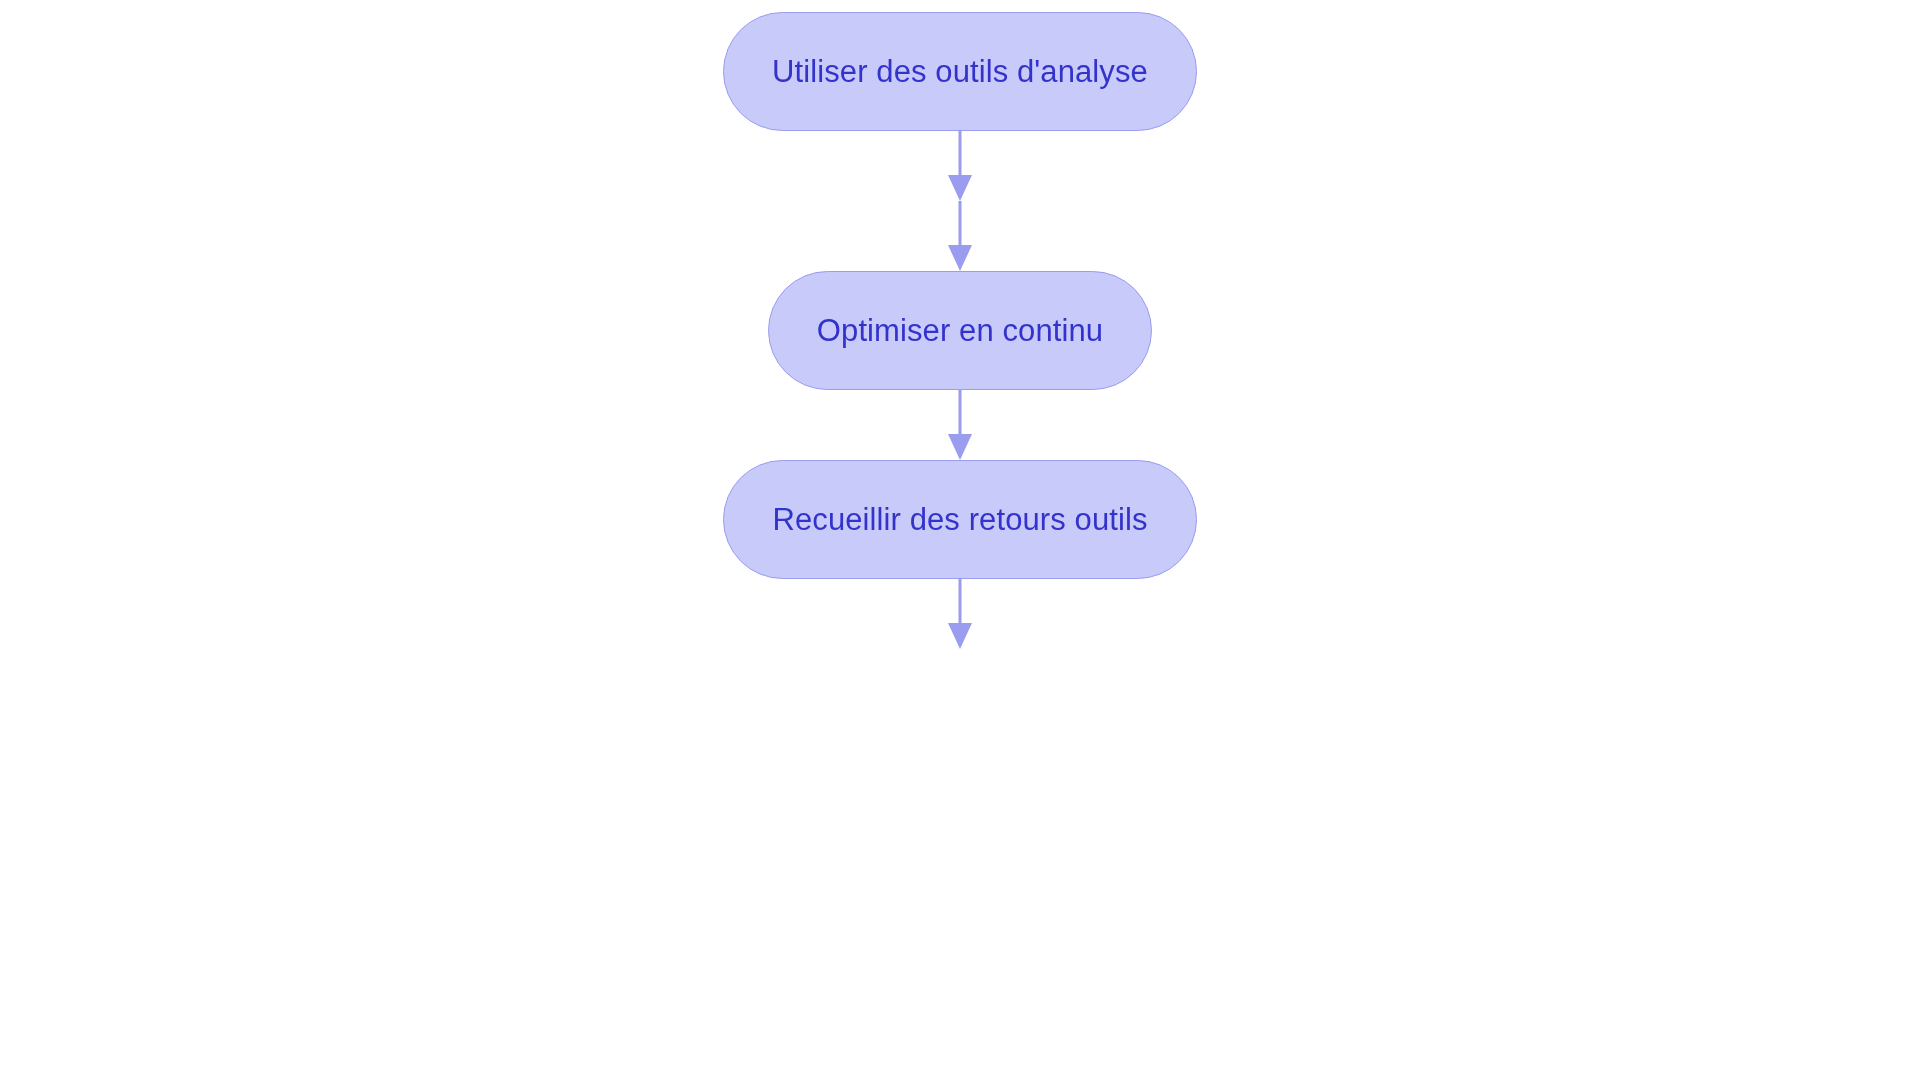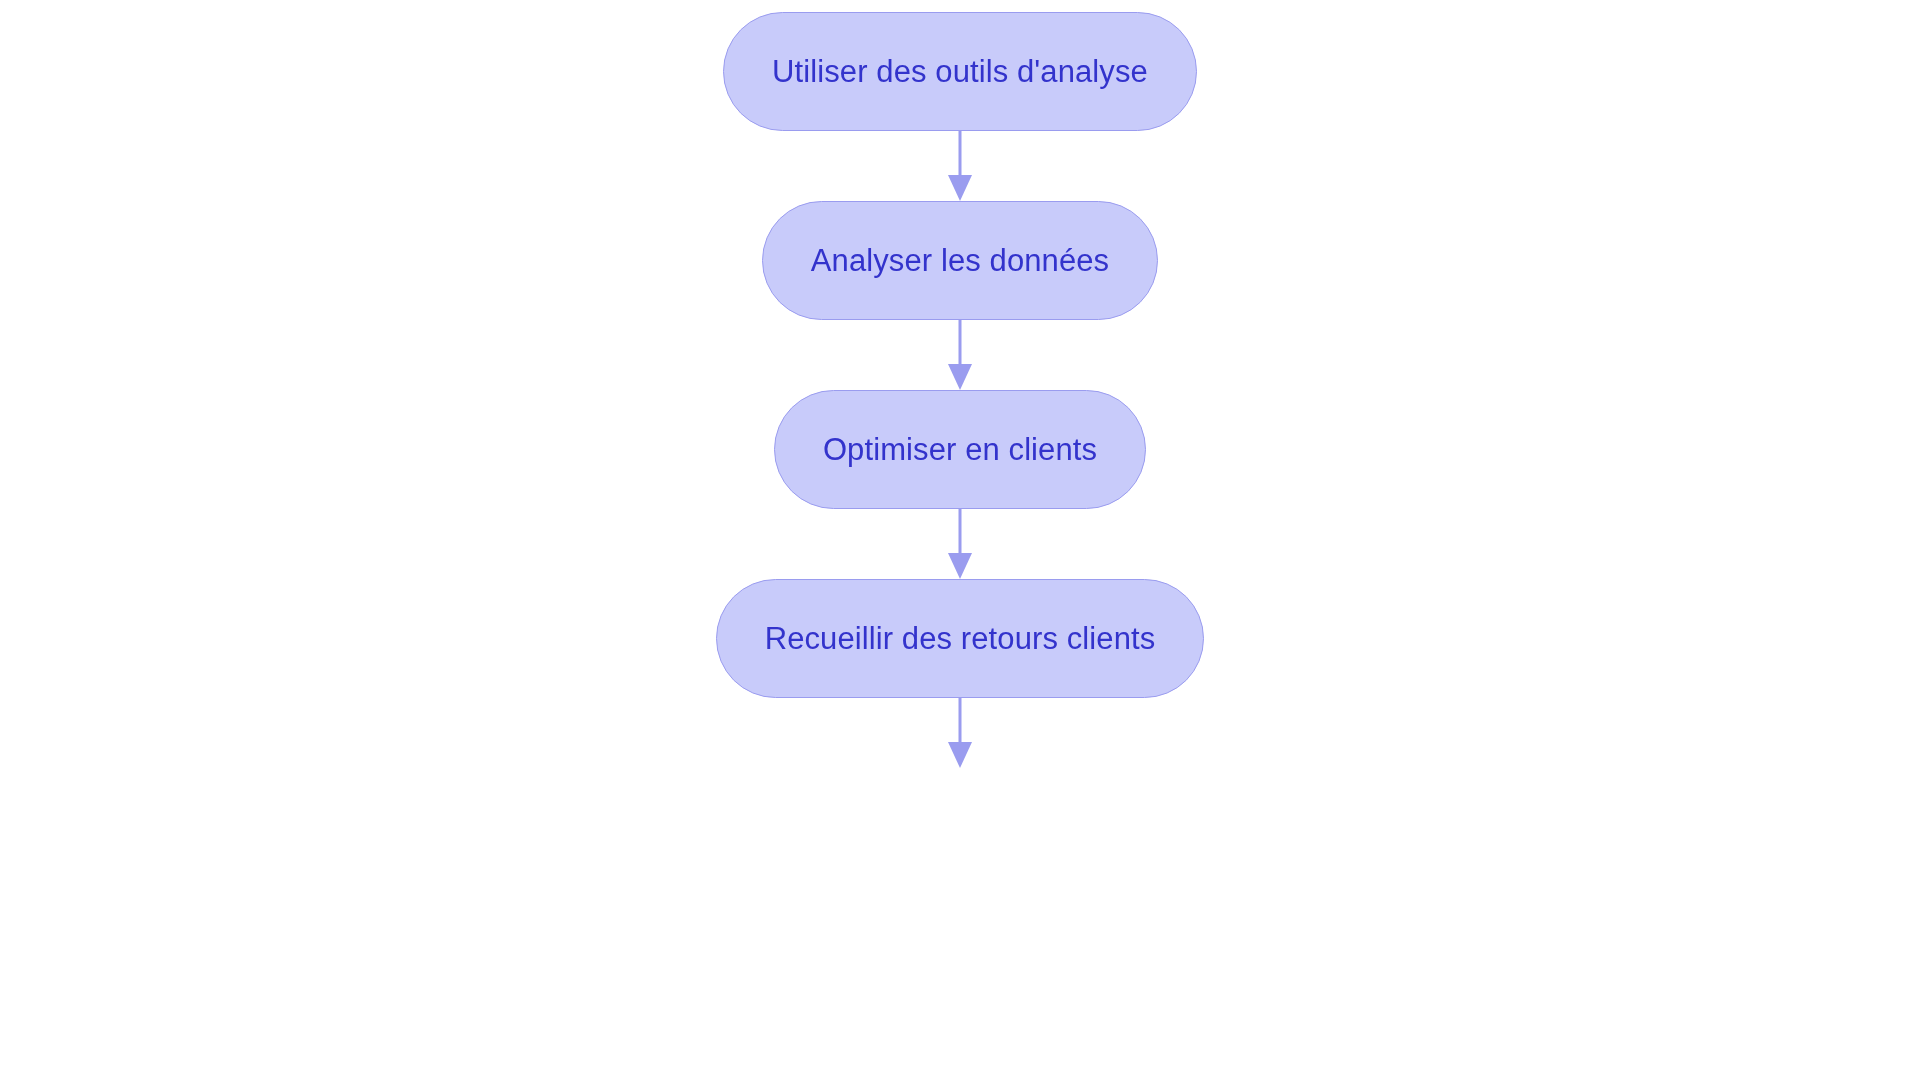--- a/index.html
+++ b/index.html
@@ -91,40 +91,37 @@
 
     <div class="node" style="margin-top:12px;">
       <span class="node-label">Utiliser des outils d'analyse</span>
     </div>
 
     <div class="connector">
       <span class="line"></span>
       <span class="head"></span>
     </div>
 
+
+    <div class="connector">
+      <span class="line"></span>
+      <span class="head"></span>
+    </div>
+
     <div class="node">
-      <span class="node-label">Analyser les données</span>
+      <span class="node-label">Optimiser en continu</span>
     </div>
 
     <div class="connector">
       <span class="line"></span>
       <span class="head"></span>
     </div>
 
     <div class="node">
-      <span class="node-label">Optimiser en clients</span>
-    </div>
-
-    <div class="connector">
-      <span class="line"></span>
-      <span class="head"></span>
-    </div>
-
-    <div class="node">
-      <span class="node-label">Recueillir des retours clients</span>
+      <span class="node-label">Recueillir des retours outils</span>
     </div>
 
     <div class="connector">
       <span class="line"></span>
       <span class="head"></span>
     </div>
 
 
   </div>
 </div>

